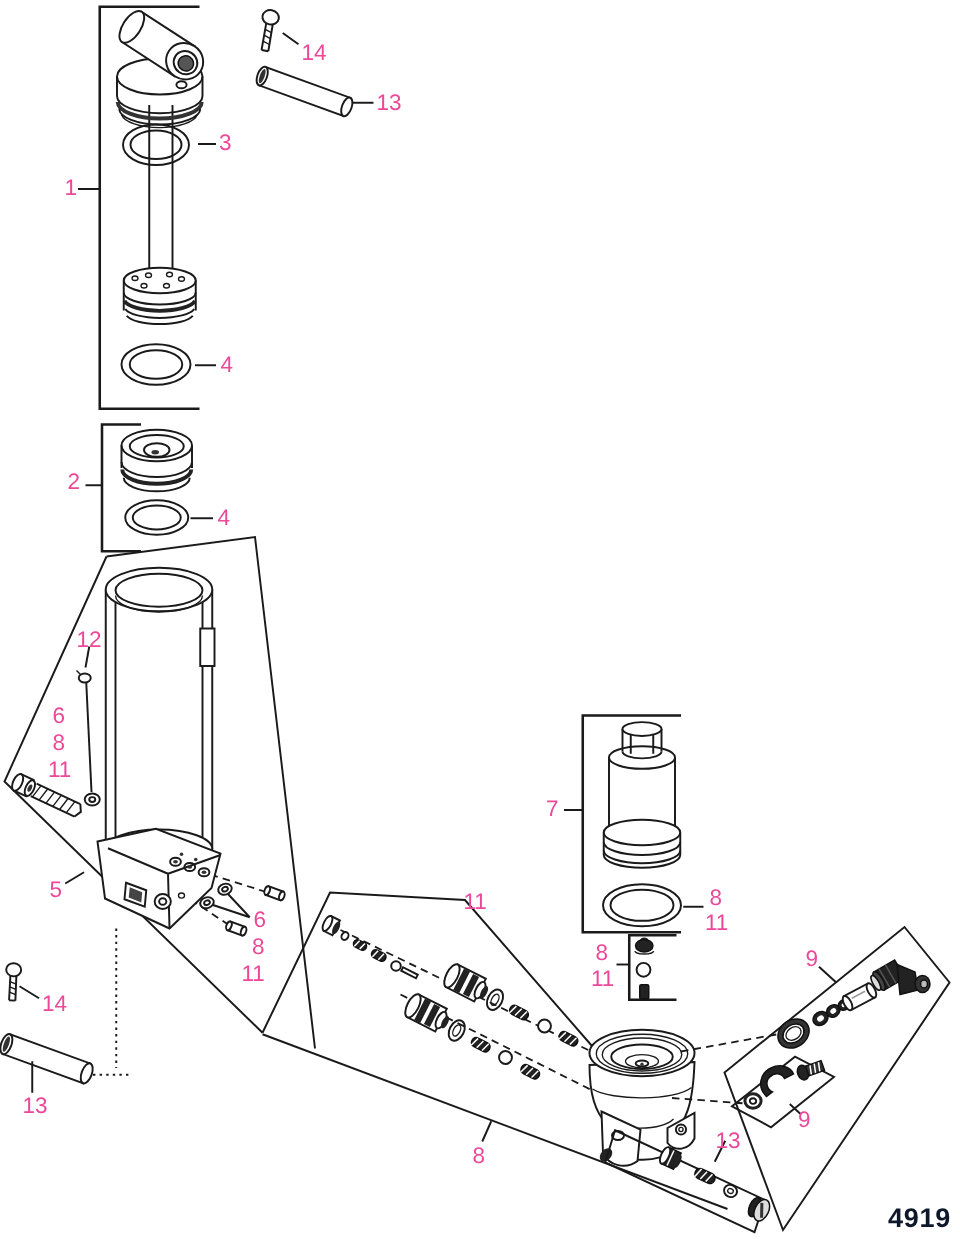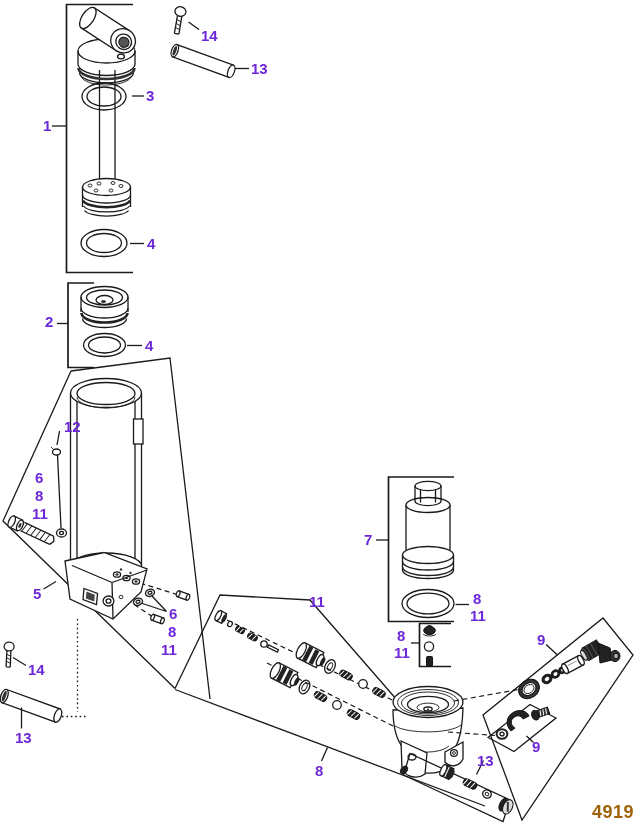--- a/index.html
+++ b/index.html
@@ -1,21 +1,21 @@
 <!DOCTYPE html>
 <html><head>
 <meta charset="utf-8">
 <style>
   html,body{margin:0;padding:0;background:#fff;}
   .stage{position:relative;width:640px;height:826px;background:#fff;overflow:hidden;
          font-family:"Liberation Sans",sans-serif;}
   .stage svg{position:absolute;left:0;top:0;}
-  .callout{position:absolute;font-weight:bold;font-size:15px;line-height:1;color:#6d28d9;
+  .callout{position:absolute;font-weight:normal;font-size:15px;line-height:1;color:#ec4899;
            white-space:nowrap;}
-  .drawnum{position:absolute;font-weight:bold;font-size:18px;line-height:1;color:#a16207;
+  .drawnum{position:absolute;font-weight:bold;font-size:18px;line-height:1;color:#0f172a;
            letter-spacing:0.5px;}
   
   .s{stroke:#1a1a1a;fill:none;stroke-width:1.3;}
   .sw{stroke:#1a1a1a;fill:#fff;stroke-width:1.3;}
   .sd{stroke:#111;fill:#222;stroke-width:1;}
   .thin{stroke-width:0.9;}
   .thick{stroke-width:1.7;}
   .dash{stroke:#1a1a1a;fill:none;stroke-width:1.2;stroke-dasharray:5 3.5;}
   .dot{stroke:#1a1a1a;fill:none;stroke-width:1.3;stroke-dasharray:1.6 2.8;}
   .wstripe{stroke:#fff;stroke-width:1;fill:none;}
@@ -437,21 +437,21 @@
 
 <div class="callout" style="left:43px;top:118px;">1</div>
 <div class="callout" style="left:45px;top:314px;">2</div>
 <div class="callout" style="left:146px;top:88px;">3</div>
 <div class="callout" style="left:147px;top:236px;">4</div>
 <div class="callout" style="left:145px;top:338px;">4</div>
 <div class="callout" style="left:33px;top:586px;">5</div>
 <div class="callout" style="left:35px;top:470px;">6</div>
 <div class="callout" style="left:35px;top:488px;">8</div>
 <div class="callout" style="left:32px;top:506px;">11</div>
-<div class="callout" style="left:64px;top:419px;">12</div>
+<div class="callout" style="left:51px;top:419px;">12</div>
 <div class="callout" style="left:251px;top:61px;">13</div>
 <div class="callout" style="left:201px;top:28px;">14</div>
 <div class="callout" style="left:28px;top:662px;">14</div>
 <div class="callout" style="left:15px;top:730px;">13</div>
 <div class="callout" style="left:169px;top:606px;">6</div>
 <div class="callout" style="left:168px;top:624px;">8</div>
 <div class="callout" style="left:161px;top:642px;">11</div>
 <div class="callout" style="left:309px;top:594px;">11</div>
 <div class="callout" style="left:315px;top:763px;">8</div>
 <div class="callout" style="left:364px;top:532px;">7</div>

